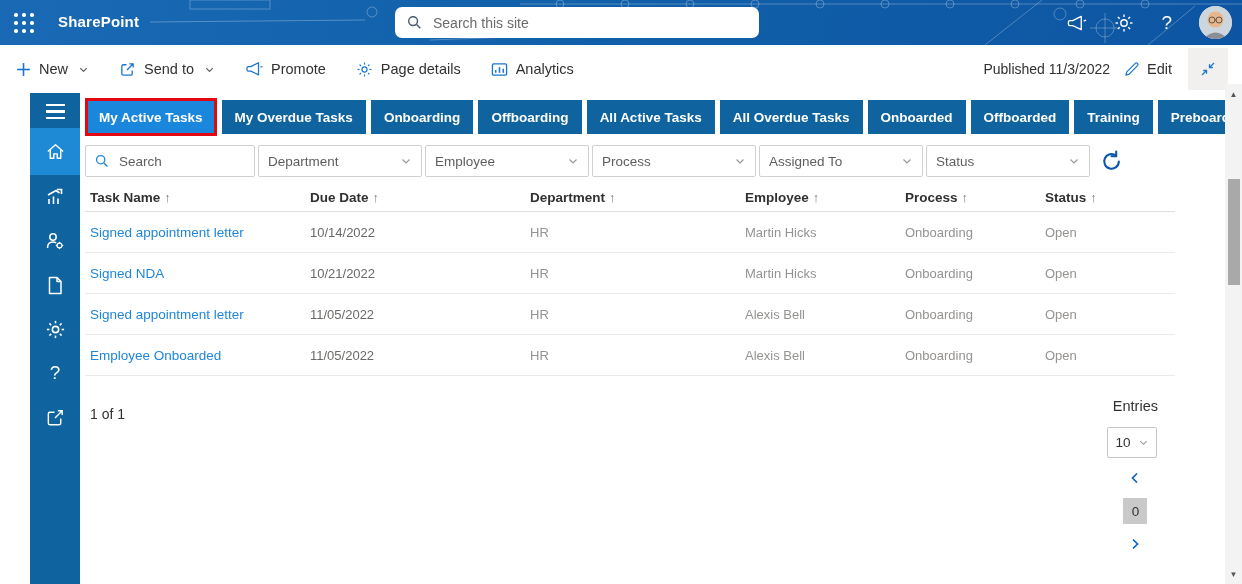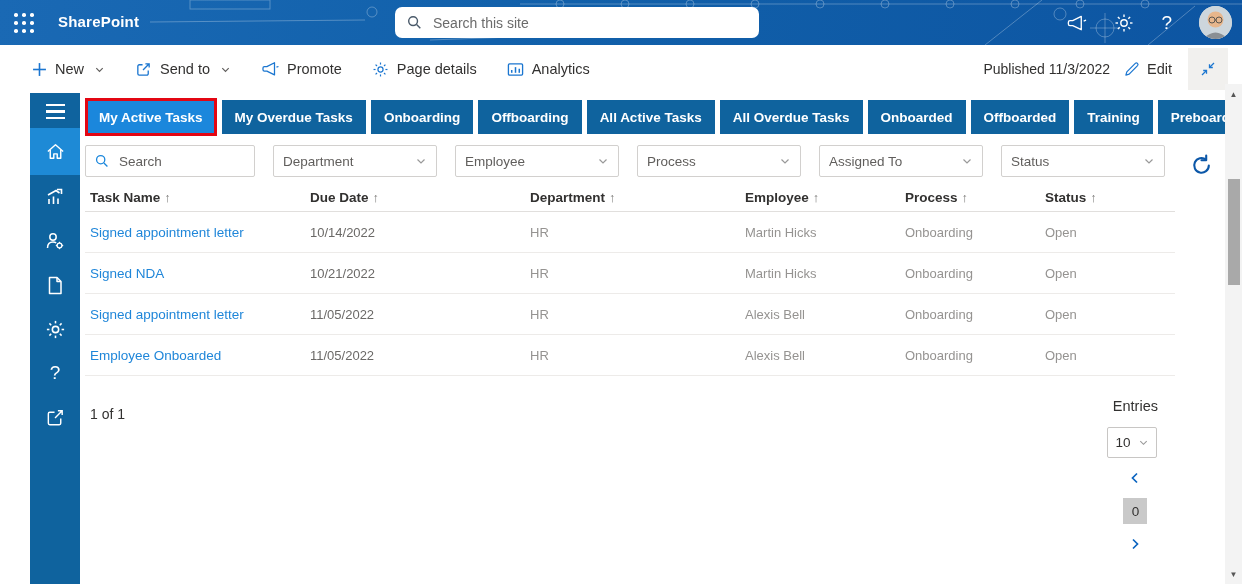--- a/index.html
+++ b/index.html
@@ -20,21 +20,21 @@
     font-family:"Liberation Sans",sans-serif; background:transparent; }
   .site-search input::placeholder { color:#6b6b6b; }
   .banner-actions { position:absolute; right:10px; top:0; height:45px; display:flex; align-items:center; gap:27px; }
   .banner-icon { color:#fff; cursor:pointer; display:flex; align-items:center; }
   .help-glyph { font-size:19px; font-weight:400; }
   .avatar { width:33px; height:33px; border-radius:50%; overflow:hidden; background:#cfd8de; cursor:pointer; }
 
   
   .cmdbar { position:absolute; top:45px; left:0; width:1242px; height:48px; background:#fff;
     display:flex; align-items:center; }
-  .cmd-left { display:flex; align-items:center; gap:30px; padding-left:32px; }
+  .cmd-left { display:flex; align-items:center; gap:30px; padding-left:16px; }
   .cmd-item { display:flex; align-items:center; gap:8px; font-size:14.5px; color:#323130; cursor:pointer; }
   .cmd-item .chev { margin-left:2px; }
   .cmd-right { position:absolute; right:14px; top:0; height:48px; display:flex; align-items:center; gap:14px; }
   .published { font-size:14px; color:#323130; }
   .edit-item { display:flex; align-items:center; gap:7px; font-size:14.5px; color:#323130; cursor:pointer; }
   .collapse-btn { width:40px; height:42px; background:#f1f0ee; display:flex; align-items:center;
     justify-content:center; cursor:pointer; margin-left:2px; }
 
   
   .sidebar { position:absolute; left:30px; top:93px; width:50px; height:491px; background:#0f639e;
@@ -46,21 +46,21 @@
   .sb-item.active { background:#1e8ad6; height:47px; }
   .sb-help { font-size:19px; color:#fff; }
 
   
   .tabs { position:absolute; left:85px; top:98px; display:flex; gap:5px; align-items:center; }
   .tab { height:34px; display:flex; align-items:center; padding:0 13px; background:#0f639e;
     color:#fff; font-size:13.5px; font-weight:bold; cursor:pointer; white-space:nowrap;text-align:right; }
   .tab.active { background:#1b87dc; border:3px solid #e30613; height:38px; padding:0 11px; }
 
   
-  .filters { position:absolute; left:85px; top:145px; display:flex; gap:18px; align-items:flex-end; }
+  .filters { position:absolute; left:85px; top:145px; display:flex; gap:3px; align-items:center; }
   .filter-search { width:170px; height:32px; border:1px solid #d2d0ce; border-radius:2px;
     display:flex; align-items:center; padding:0 9px; gap:8px; background:#fff; }
   .filter-search input { border:none; outline:none; flex:1; width:100%; font-size:13.5px;
     font-family:"Liberation Sans",sans-serif; color:#333; }
   .filter-search input::placeholder { color:#605e5c; }
   .dropdown { width:164px; height:32px; border:1px solid #d2d0ce; border-radius:2px; background:#fff;
     display:flex; align-items:center; justify-content:space-between; padding:0 9px;
     font-size:13.5px; color:#605e5c; cursor:pointer; }
   .refresh-btn { margin-left:7px; cursor:pointer; display:flex; align-items:center; }
 

